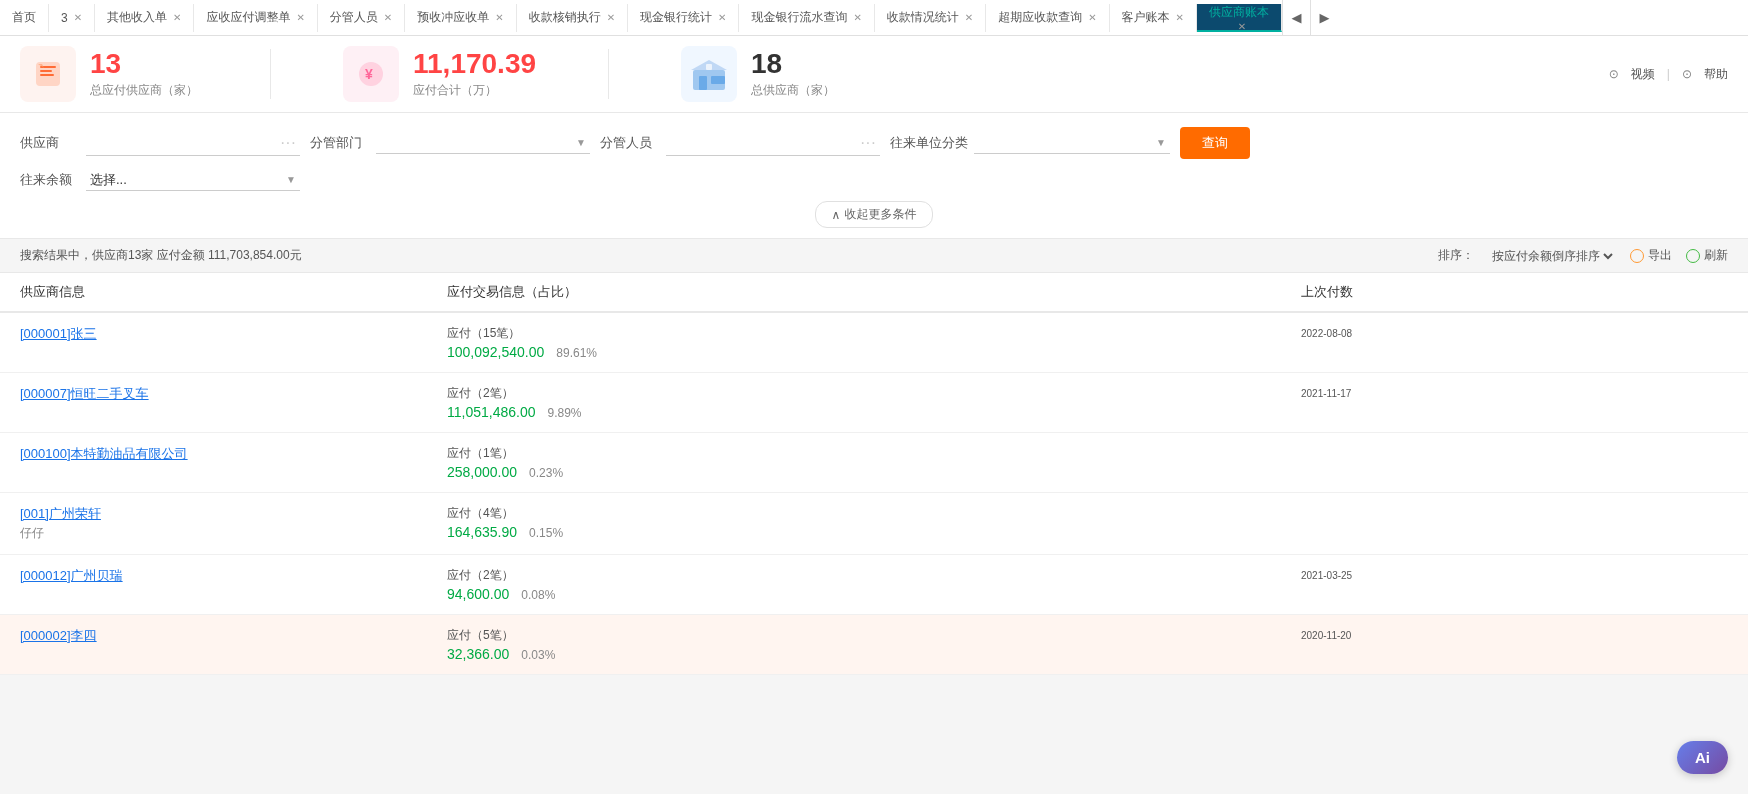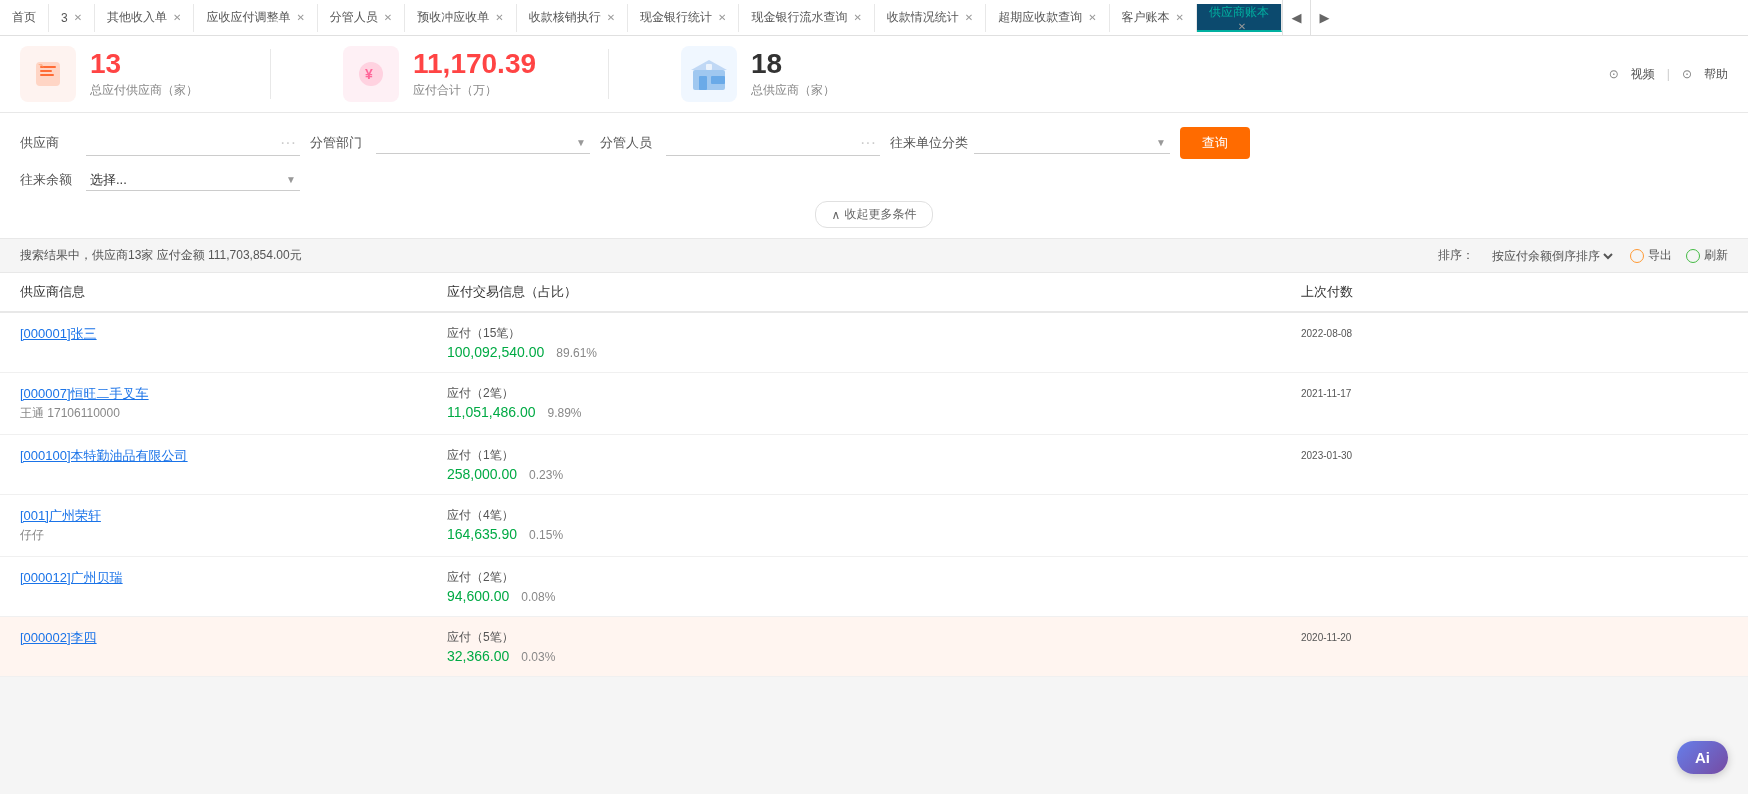--- a/index.html
+++ b/index.html
@@ -298,21 +298,20 @@
         </div>
       </div>
       <div>
         <span class="last-pay-date">2022-08-08</span>
       </div>
     </div>
 
     <div class="data-row">
       <div>
         <span class="supplier-link">[000007]恒旺二手叉车</span>
-        <div class="supplier-sub">王通  17106110000</div>
       </div>
       <div>
         <div class="payable-label">应付（2笔）</div>
         <div class="payable-row">
           <span class="payable-amount">11,051,486.00</span>
           <span class="payable-pct">9.89%</span>
         </div>
       </div>
       <div>
         <span class="last-pay-date">2021-11-17</span>
@@ -323,23 +322,20 @@
       <div>
         <span class="supplier-link">[000100]本特勤油品有限公司</span>
       </div>
       <div>
         <div class="payable-label">应付（1笔）</div>
         <div class="payable-row">
           <span class="payable-amount">258,000.00</span>
           <span class="payable-pct">0.23%</span>
         </div>
       </div>
-      <div>
-        <span class="last-pay-date">2023-01-30</span>
-      </div>
     </div>
 
     <div class="data-row">
       <div>
         <span class="supplier-link">[001]广州荣轩</span>
         <div class="supplier-sub">仔仔</div>
       </div>
       <div>
         <div class="payable-label">应付（4笔）</div>
         <div class="payable-row">
@@ -356,20 +352,23 @@
       <div>
         <span class="supplier-link">[000012]广州贝瑞</span>
       </div>
       <div>
         <div class="payable-label">应付（2笔）</div>
         <div class="payable-row">
           <span class="payable-amount">94,600.00</span>
           <span class="payable-pct">0.08%</span>
         </div>
       </div>
+      <div>
+        <span class="last-pay-date">2021-03-25</span>
+      </div>
     </div>
 
     <div class="data-row highlighted">
       <div>
         <span class="supplier-link">[000002]李四</span>
       </div>
       <div>
         <div class="payable-label">应付（5笔）</div>
         <div class="payable-row">
           <span class="payable-amount">32,366.00</span>

